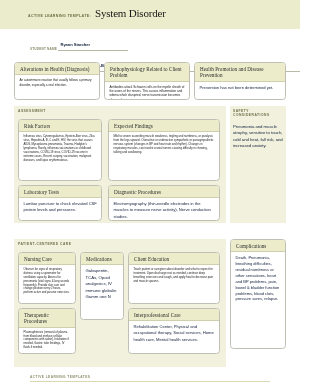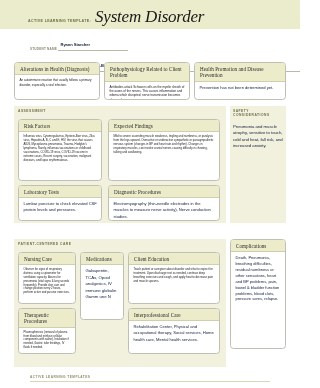--- a/index.html
+++ b/index.html
@@ -19,21 +19,21 @@
   .header-inner{
     position:absolute;left:28px;top:7px;
     display:flex;align-items:baseline;gap:4px;
   }
   .alt-label{
     font-size:3.6px;letter-spacing:.35px;color:#6d6f45;
     font-weight:700;text-transform:uppercase;
   }
   .alt-title{
     font-family:"Liberation Serif", serif;
-    font-style:italic;font-size:17px;color:#1a1a1a;
+    font-size:11px;color:#1a1a1a;
     letter-spacing:-.2px;
   }
 
   
   .fields{position:absolute;left:30px;top:32px;width:250px;}
   .field-row{display:flex;align-items:flex-end;margin-bottom:2.2px;}
   .field-label{
     font-size:3.1px;letter-spacing:.2px;color:#8a8a6d;
     font-weight:700;text-transform:uppercase;white-space:nowrap;
     padding-bottom:.4px;

